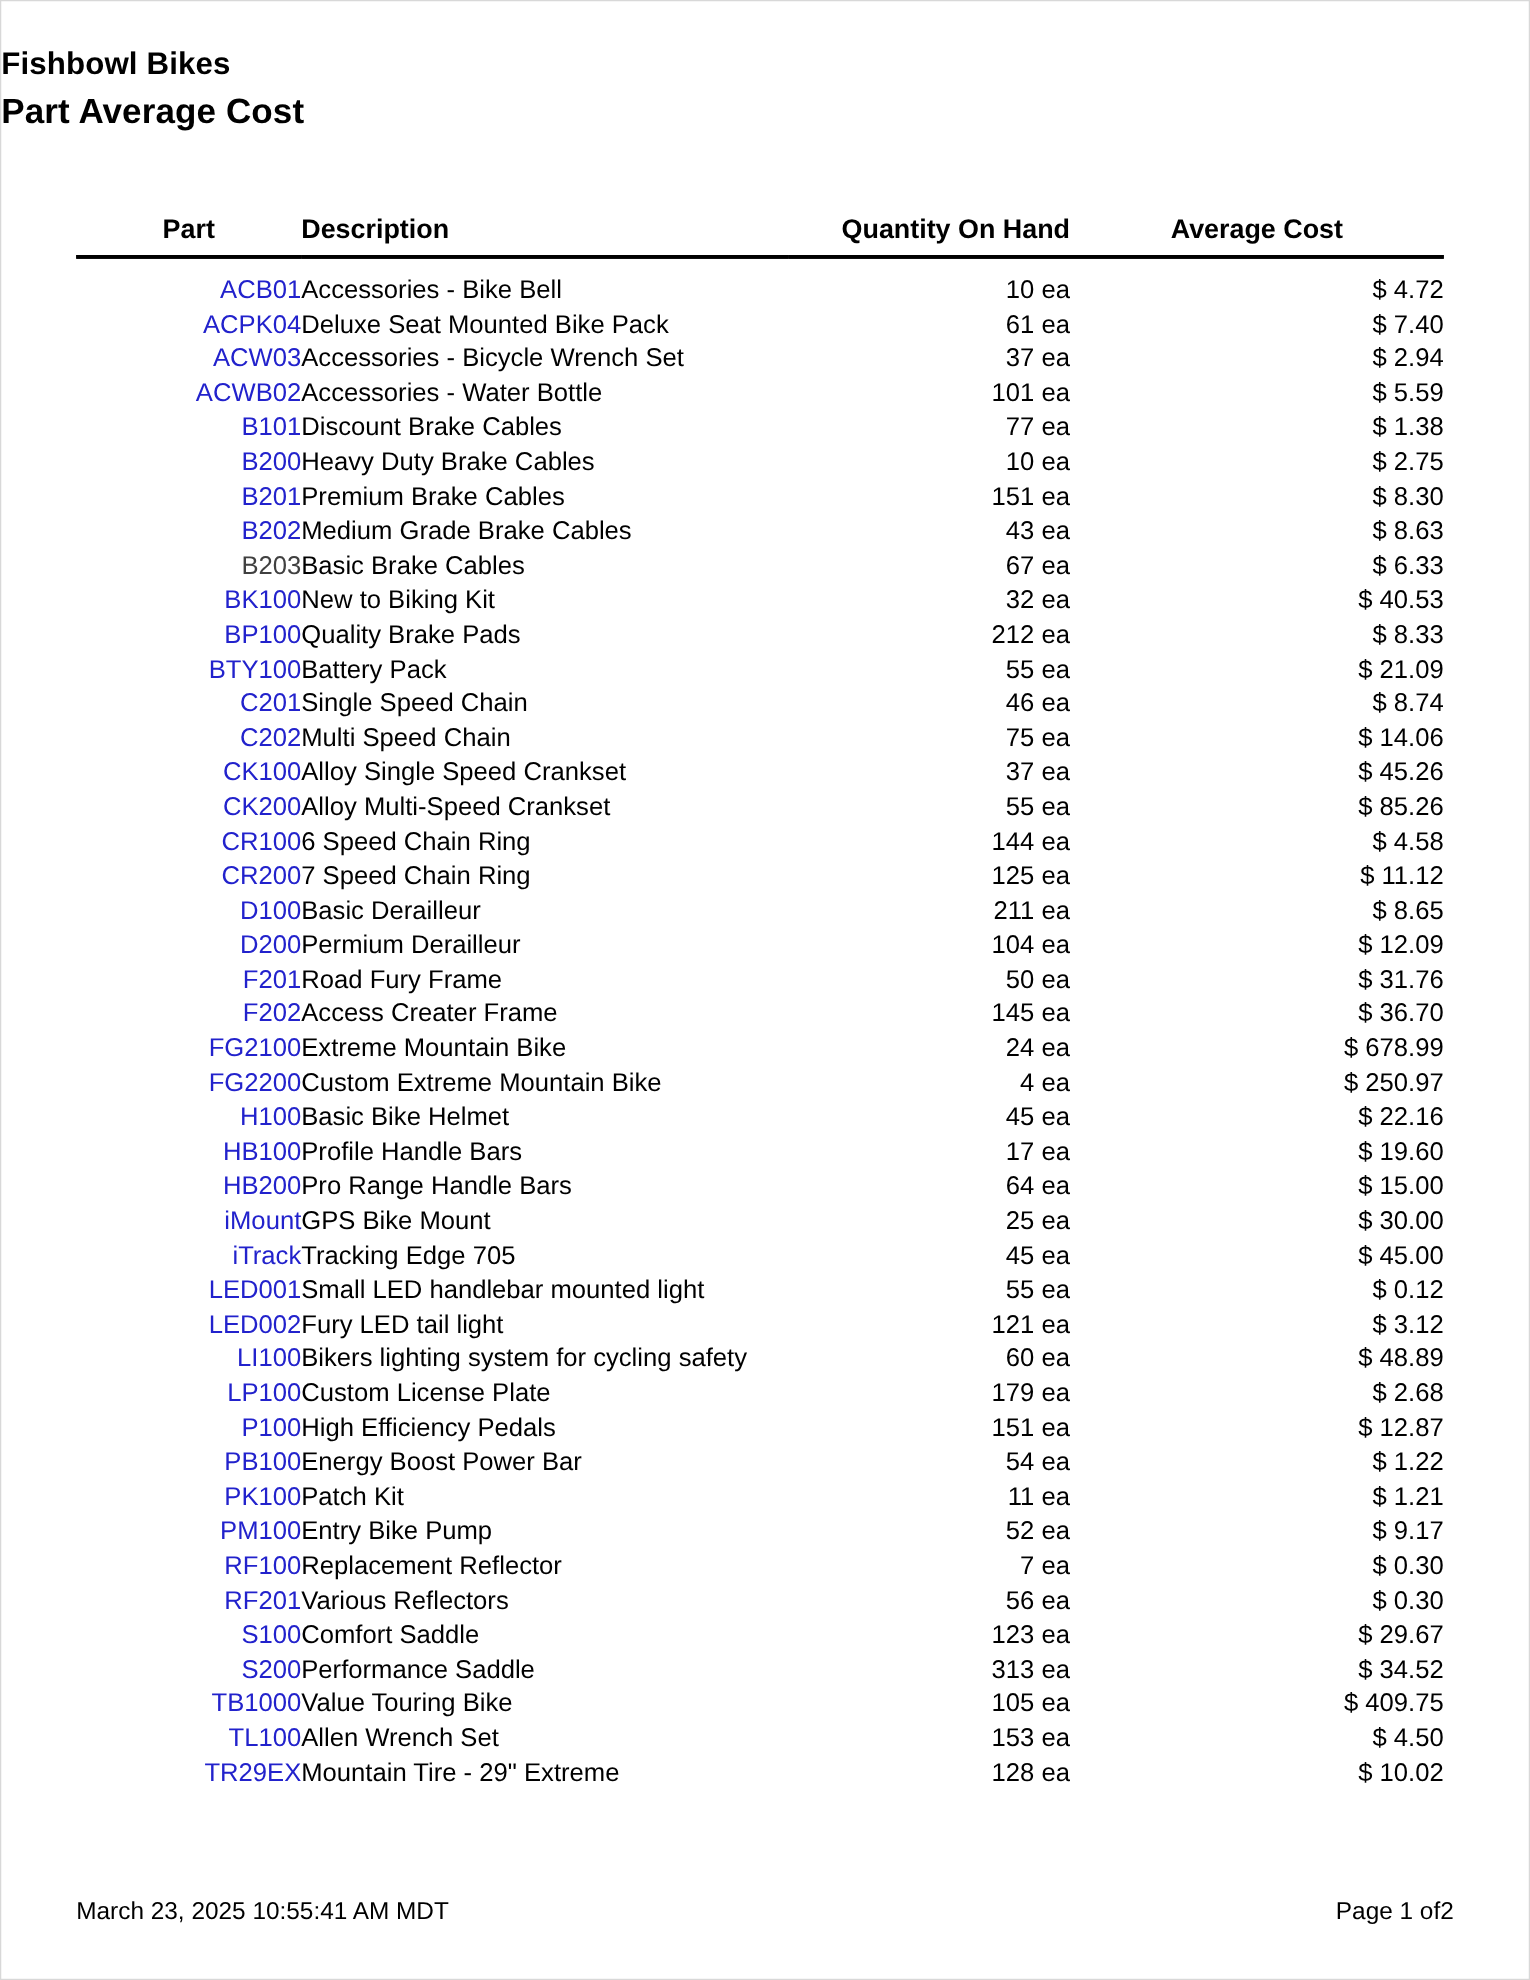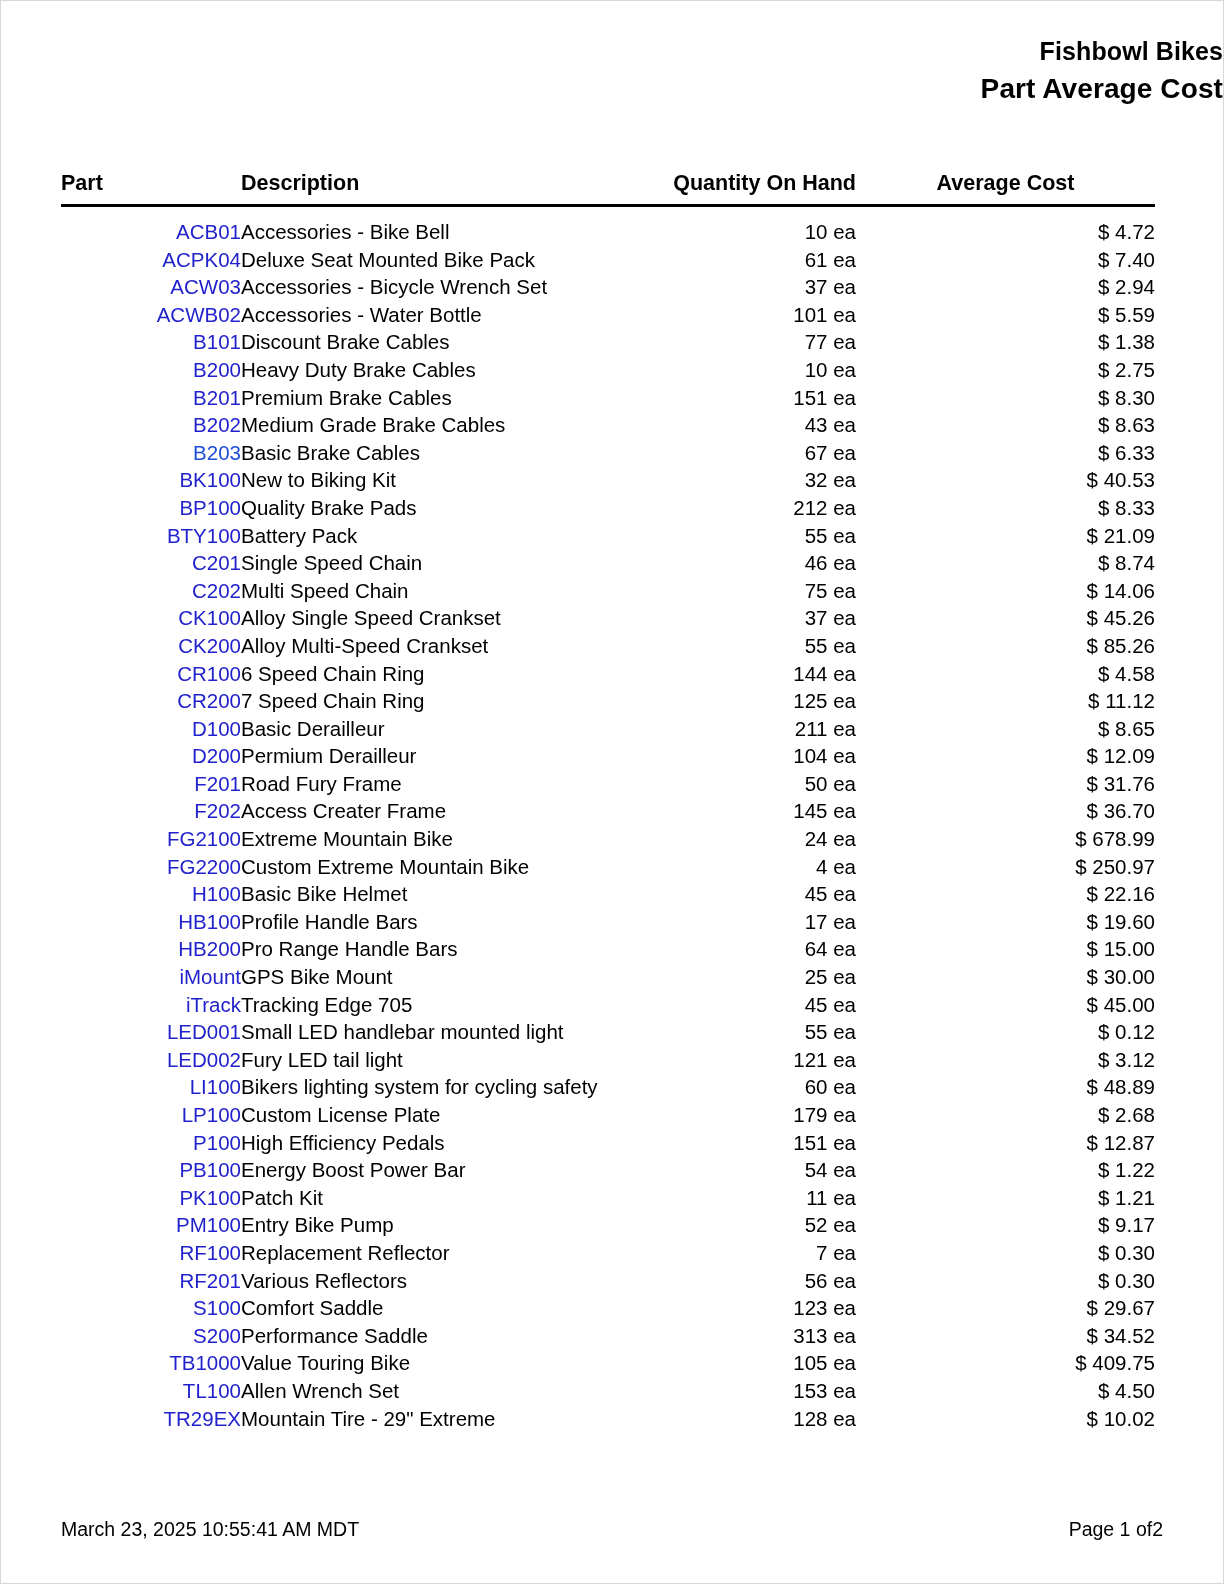--- a/index.html
+++ b/index.html
@@ -15,23 +15,22 @@
   .page {
     position: relative;
     width: 1224px;
     height: 1584px;
     box-sizing: border-box;
     background: #ffffff;
     border: 1px solid #d8d8d8;
     overflow: hidden;
   }
   .titles {
-    text-align: right;
+    text-align: left;
     padding-top: 36px;
-    padding-left: 40px;
   }
   .company-name {
     font-size: 25px;
     font-weight: bold;
     line-height: 1.15;
     letter-spacing: 0.1px;
   }
   .report-title {
     font-size: 28px;
     font-weight: bold;
@@ -56,21 +55,21 @@
     padding: 0 0 8px 0;
     border-bottom: 3px solid #000000;
     vertical-align: bottom;
     white-space: nowrap;
   }
   col.c-part   { width: 180px; }
   col.c-desc   { width: 390px; }
   col.c-qty    { width: 225px; }
   col.c-cost   { width: 299px; }
 
-  th.h-part { text-align: left; }
+  th.h-part { text-align: center; }
   th.h-desc { text-align: left; }
   th.h-qty  { text-align: right; padding-right: 0; }
   th.h-cost { text-align: center; }
 
   table.report td {
     font-size: 20.5px;
     line-height: 27.6px;
     padding: 0;
     vertical-align: top;
   }
@@ -178,21 +177,21 @@
             <td class="qty">151 ea</td>
             <td class="cost">$ 8.30</td>
           </tr>
           <tr>
             <td class="part" style="color: rgb(34, 34, 204);">B202</td>
             <td class="desc">Medium Grade Brake Cables</td>
             <td class="qty">43 ea</td>
             <td class="cost">$ 8.63</td>
           </tr>
           <tr>
-            <td class="part" style="color: #1d4ed8;">B203</td>
+            <td class="part" style="color: #404040;">B203</td>
             <td class="desc">Basic Brake Cables</td>
             <td class="qty">67 ea</td>
             <td class="cost">$ 6.33</td>
           </tr>
           <tr>
             <td class="part" style="color: rgb(34, 34, 204);">BK100</td>
             <td class="desc">New to Biking Kit</td>
             <td class="qty">32 ea</td>
             <td class="cost">$ 40.53</td>
           </tr>

